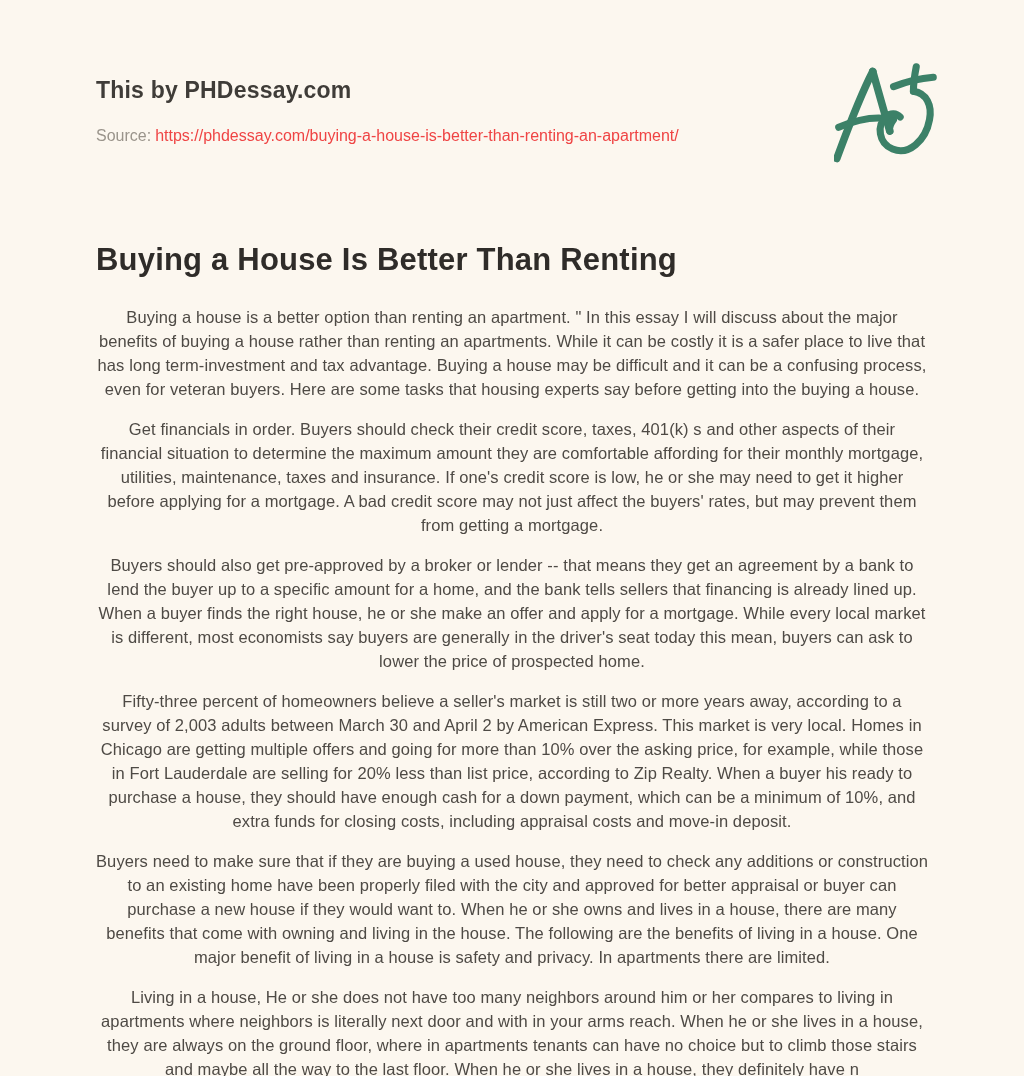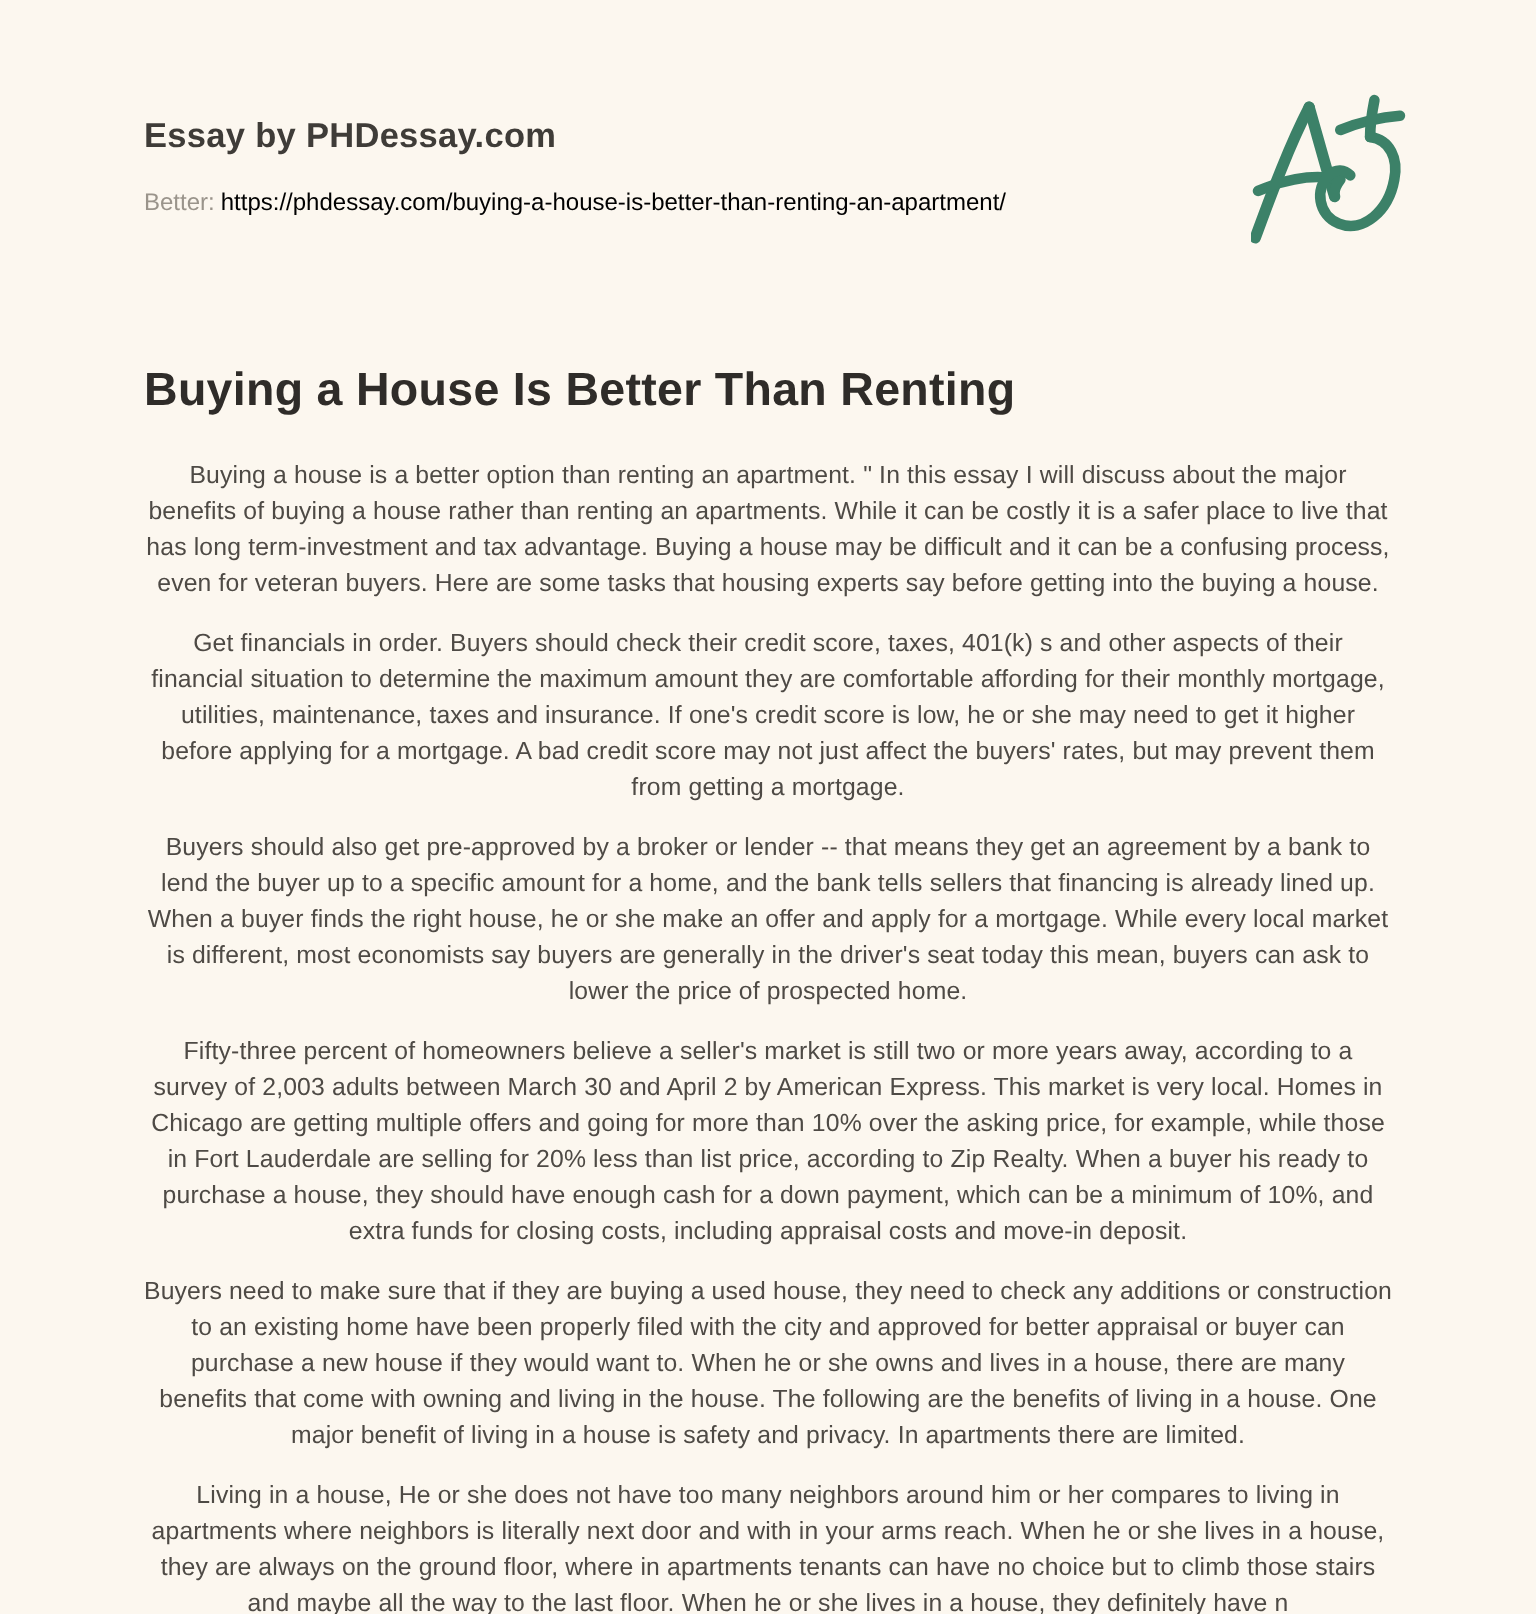--- a/index.html
+++ b/index.html
@@ -30,21 +30,21 @@
     margin-top: 21px;
     font-size: 16px;
     line-height: 22px;
     white-space: nowrap;
   }
   .source-label {
     color: #9a948b;
     margin-right: 4px;
   }
   .source-link {
-    color: #000000;
+    color: #ef4444;
     text-decoration: none;
     cursor: pointer;
   }
   .logo {
     position: absolute;
     top: 62px;
     right: 86px;
     width: 104px;
     height: 106px;
   }
@@ -68,24 +68,24 @@
     margin-bottom: 16px;
     letter-spacing: 0.1px;
   }
 </style>
 </head>
 <body>
 
 <div class="page">
 
   <div class="header">
-    <div class="byline">Essay by PHDessay.com</div>
+    <div class="byline">This by PHDessay.com</div>
 
     <div class="source-line">
-      <span class="source-label">Better:</span><a class="source-link">https://phdessay.com/buying-a-house-is-better-than-renting-an-apartment/</a>
+      <span class="source-label">Source:</span><a class="source-link">https://phdessay.com/buying-a-house-is-better-than-renting-an-apartment/</a>
     </div>
 
     <div class="logo">
       <svg viewBox="0 0 110 106" width="104" height="106" fill="none" stroke="#3c8168" stroke-linecap="round" stroke-linejoin="round">
 
         <path d="M 3 99 C 13 72 26 36 41 7" stroke-width="8"></path>
 
         <path d="M 41 7 C 47 28 53 50 59 70" stroke-width="8"></path>
 
         <path d="M 5 66 C 26 57 46 54 63 58 C 60 62 58 66 59 70" stroke-width="7.5"></path>

